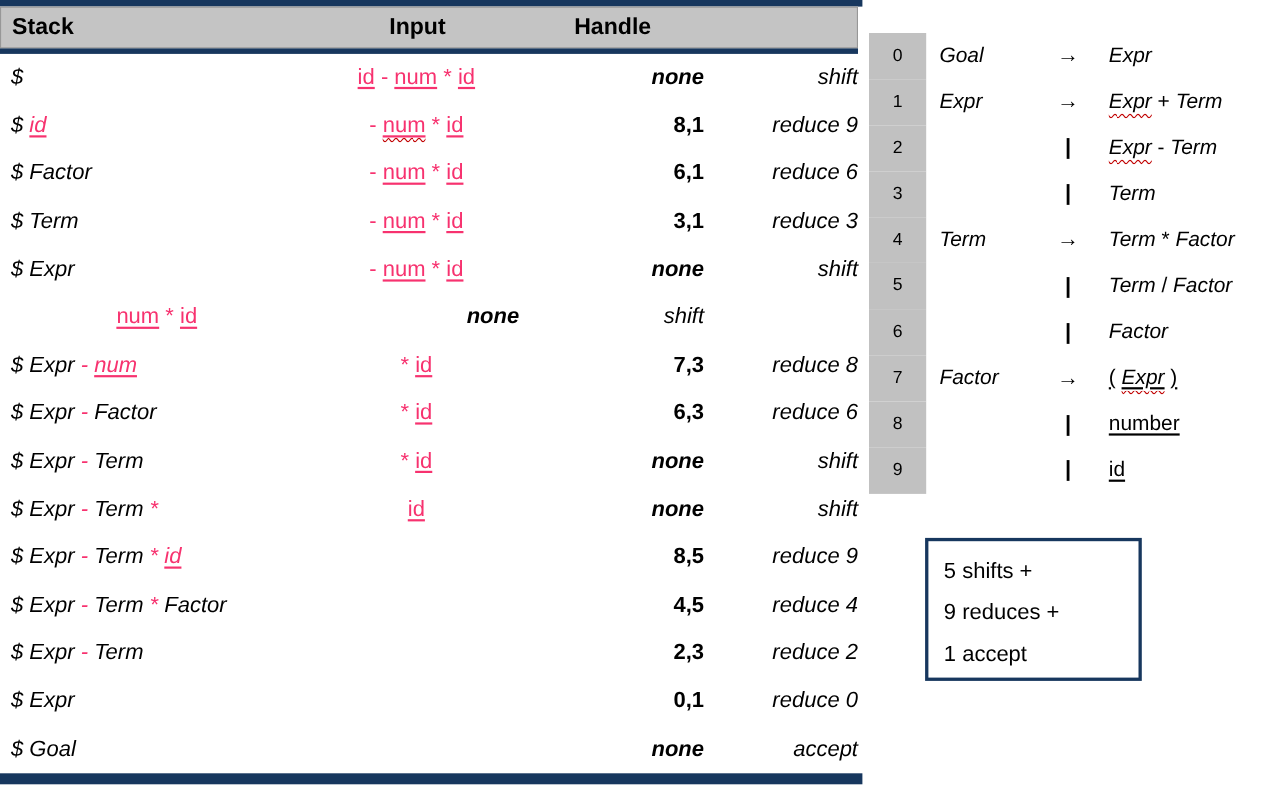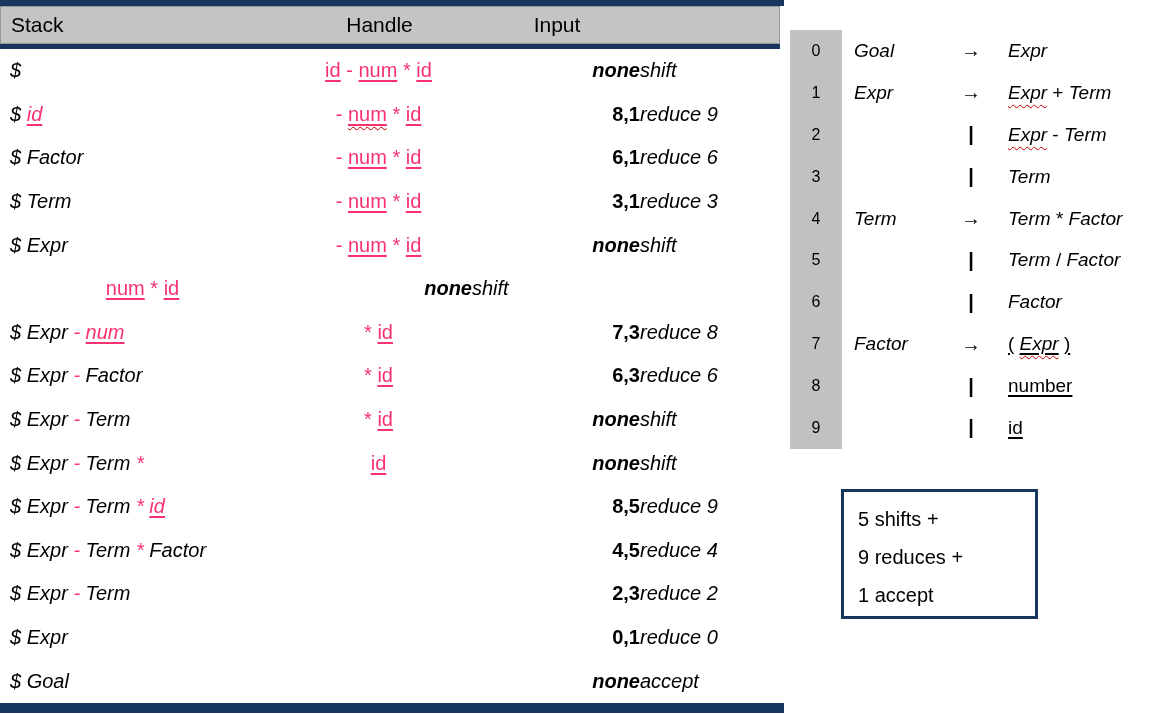--- a/index.html
+++ b/index.html
@@ -16,37 +16,37 @@
   
   .rule-line{position:absolute;left:0;background:var(--navy);}
   .top-rule{top:0;width:784px;height:6px;}
   .mid-rule{top:44px;width:780px;height:5px;}
   .bottom-rule{top:703px;width:784px;height:10px;}
 
   .thead{
     position:absolute;left:0;top:6px;width:780px;height:38px;
     background:var(--hdr-gray);border:1px solid #979797;
     display:grid;grid-template-columns:285px 187px 168px 140px;
-    align-items:center;font-size:21px;font-weight:400;
+    align-items:center;font-size:21px;font-weight:700;
   }
   .thead .h-stack{padding-left:10px;text-align:left;}
   .thead .h{text-align:center;}
 
   .tbody{
     position:absolute;left:0;top:49px;width:780px;height:654px;
     display:flex;flex-direction:column;
   }
   .trow{
     flex:1;display:grid;grid-template-columns:285px 187px 168px 140px;
     align-items:center;font-size:20px;
   }
   .cell.stack{padding-left:10px;text-align:left;}
   .cell.input{text-align:center;}
   .cell.handle{text-align:right;font-weight:bold;}
-  .cell.action{text-align:left;}
+  .cell.action{text-align:right;}
 
   .it{font-style:italic;}
   .pink{color:var(--pink);}
   .u{text-decoration:underline;text-decoration-thickness:2px;text-underline-offset:3px;}
   .squig{text-decoration:underline wavy var(--squig);text-decoration-thickness:1px;text-underline-offset:5px;}
 
   
   .grammar{position:absolute;left:790px;top:30px;width:369px;}
   .grow{
     height:41.9px;display:grid;
@@ -68,22 +68,22 @@
 </style>
 </head>
 <body>
 
 <div class="slide">
 
   <div class="rule-line top-rule"></div>
 
   <div class="thead">
     <div class="h-stack">Stack</div>
+    <div class="h">Input</div>
     <div class="h">Handle</div>
-    <div class="h">Input</div>
   </div>
 
   <div class="rule-line mid-rule"></div>
 
   <div class="tbody" id="tbody">
       <div class="trow">
         <div class="cell stack it"><span class="tok ">$</span></div>
         <div class="cell input"><span class="tok pink u">id</span> <span class="tok pink">-</span> <span class="tok pink u">num</span> <span class="tok pink">*</span> <span class="tok pink u">id</span></div>
         <div class="cell handle it">none</div>
         <div class="cell action it">shift</div>

